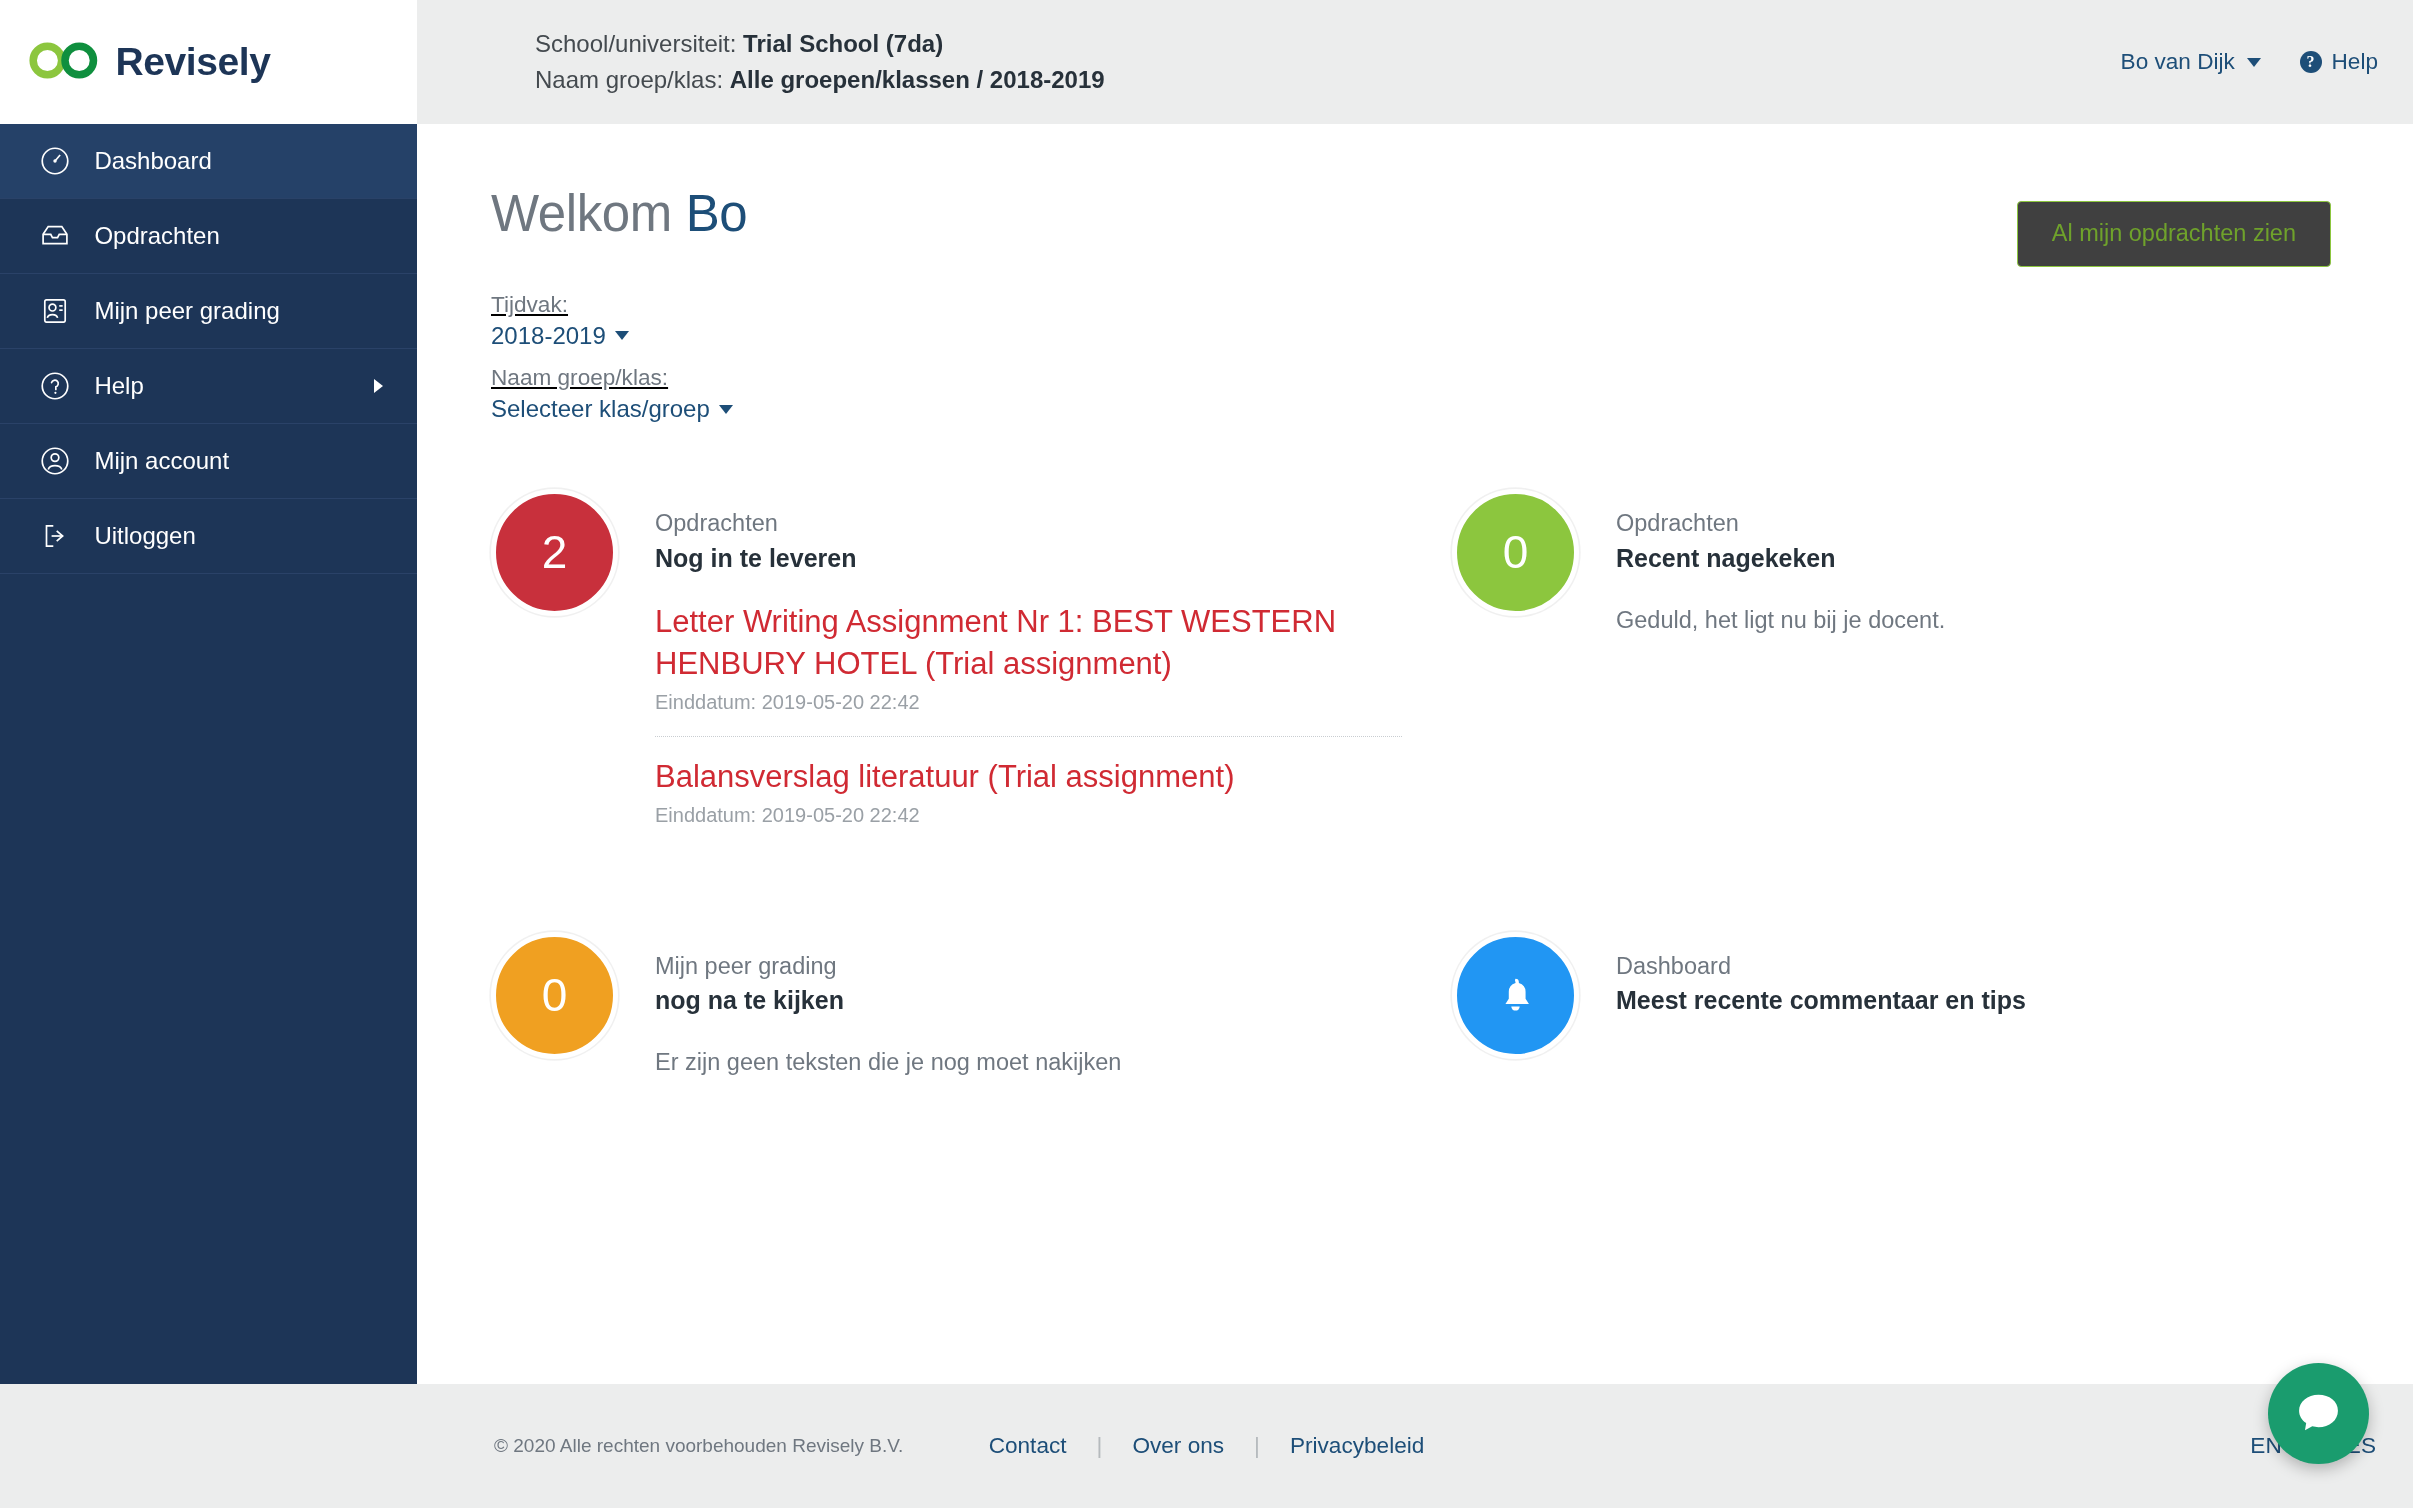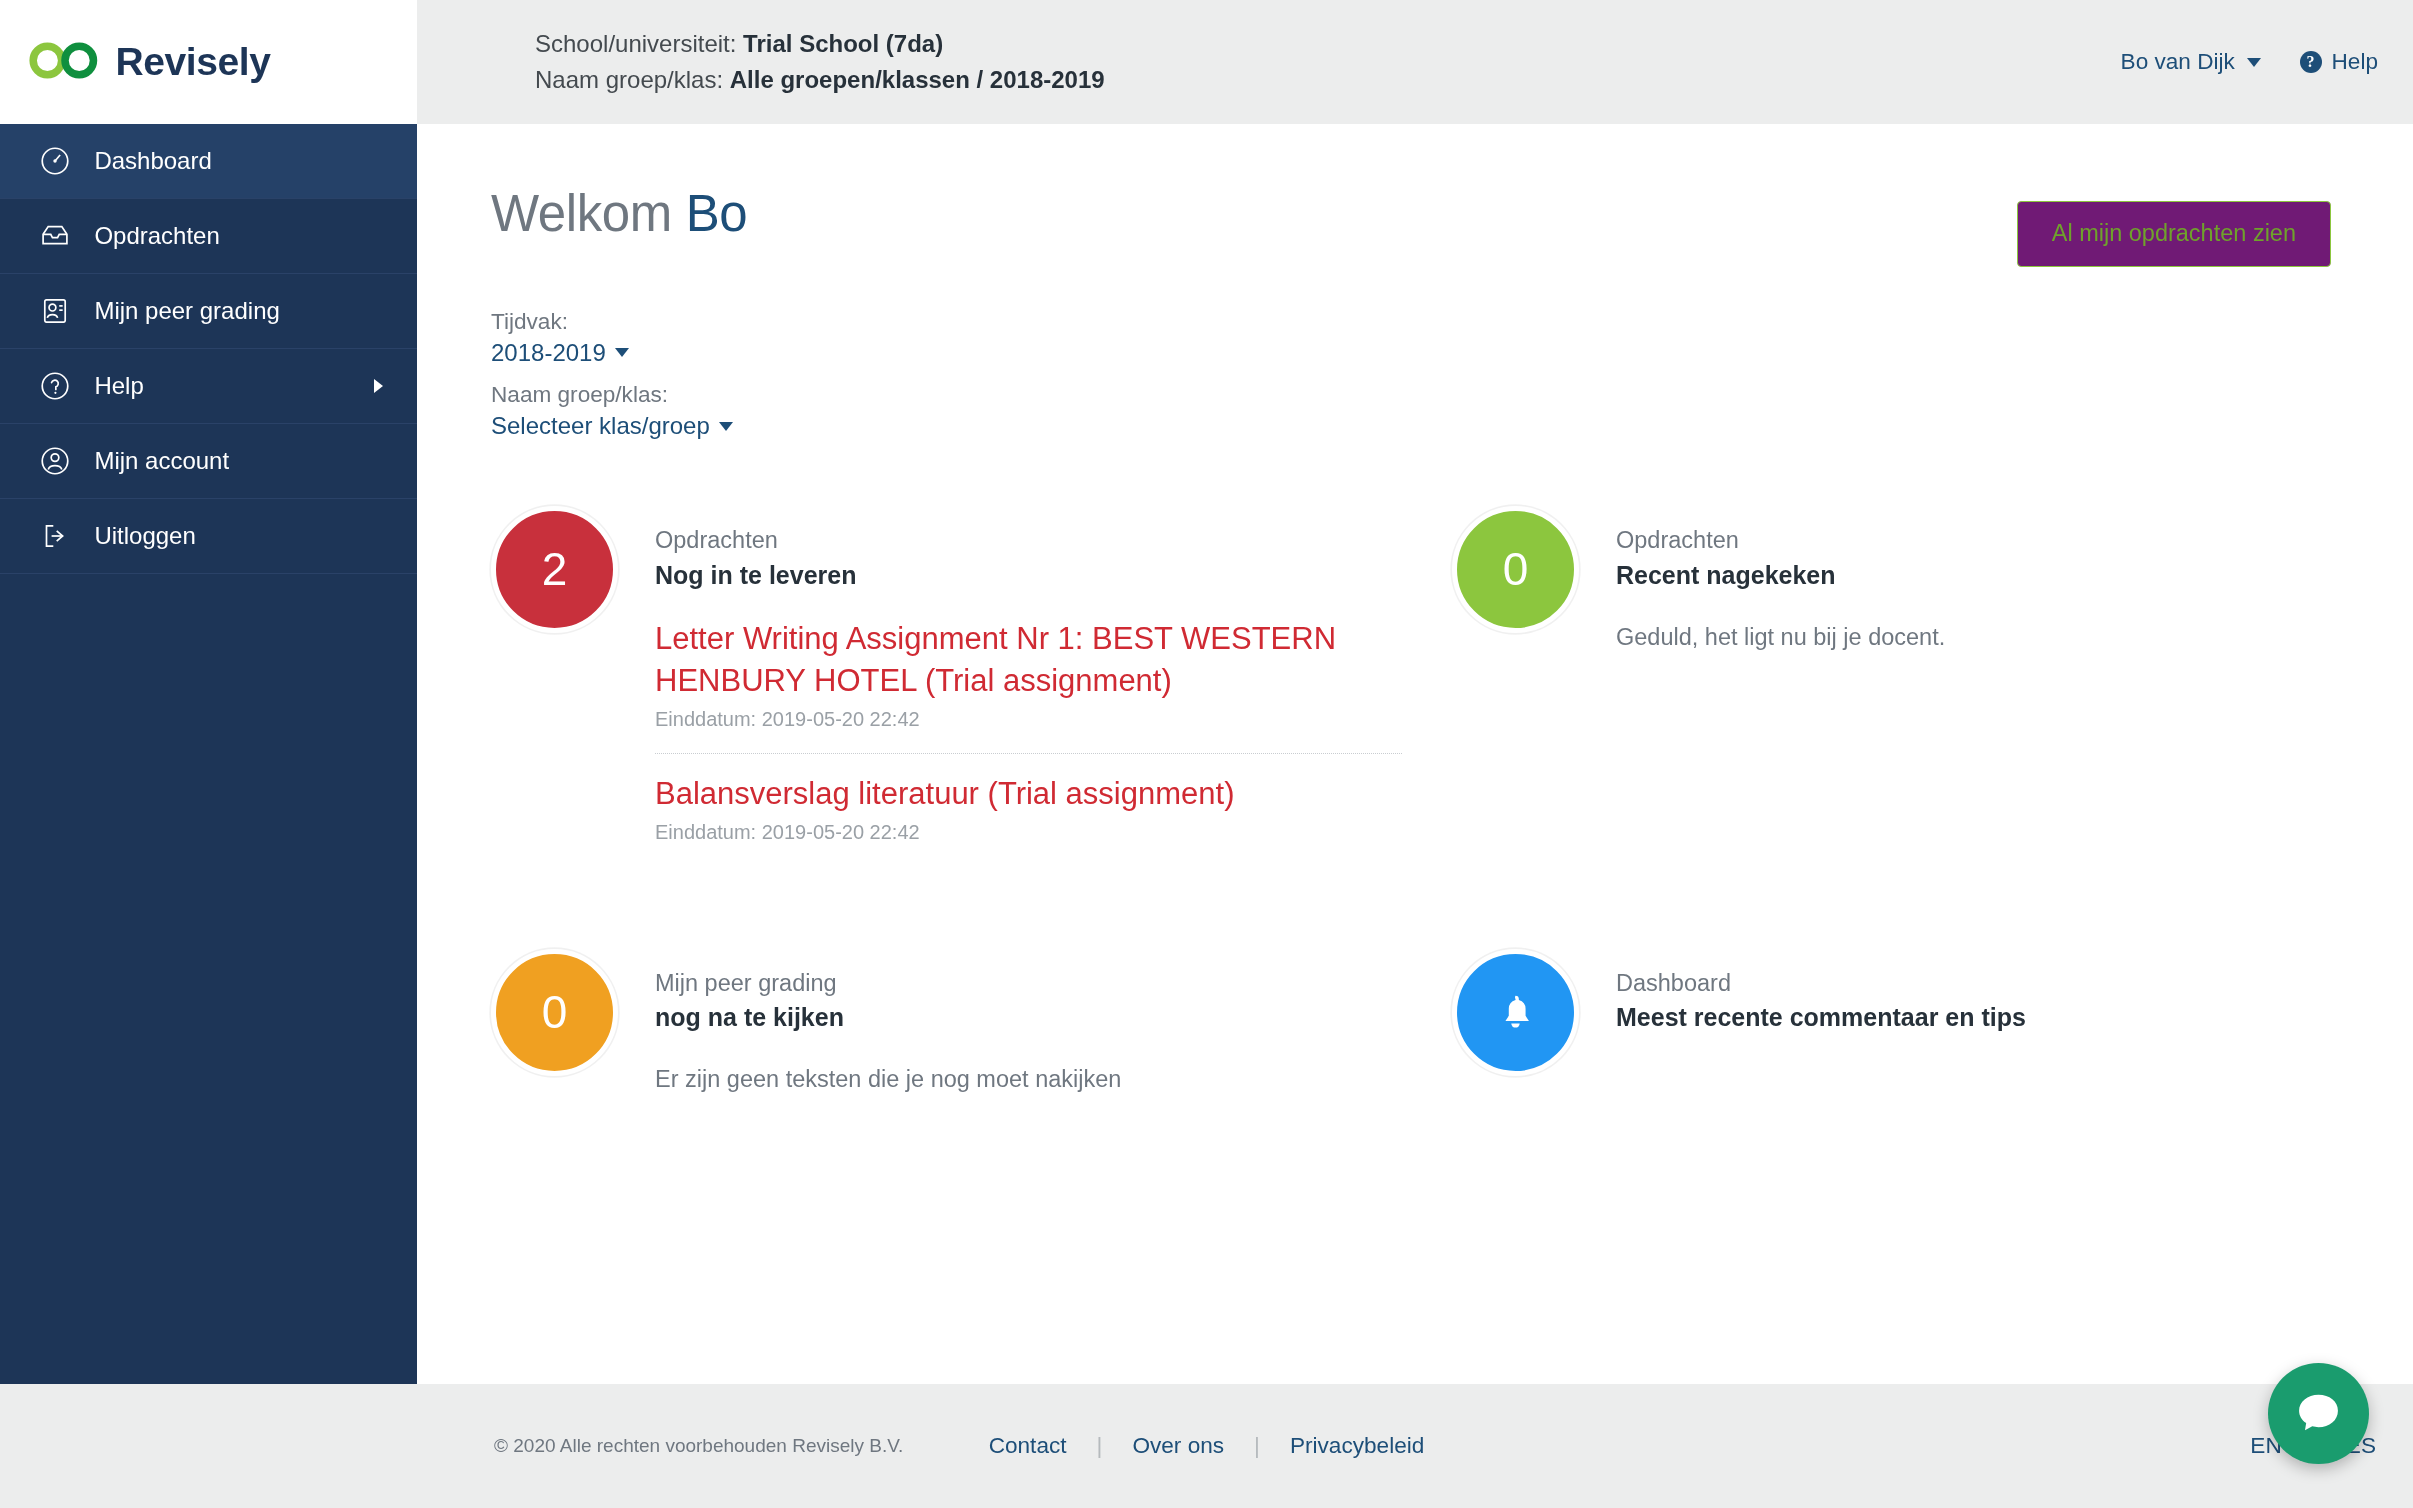--- a/index.html
+++ b/index.html
@@ -130,31 +130,31 @@
   .welcome {
     font-size: 51px;
     color: #6f7780;
     font-weight: normal;
     letter-spacing: -0.4px;
   }
   .welcome b { color: #1d4e78; font-weight: normal; }
   .btn-outline {
     border: 1.7px solid #8cc63e;
     color: #6fa22b;
-    background: #701a75;
+    background: #404040;
     font-size: 23.5px;
     padding: 18.4px 34px;
     border-radius: 4.2px;
     cursor: pointer;
     margin-top: 17px;
     margin-right: 32px;
     white-space: nowrap;
   }
 
-  .filters { margin-top: 38px; }
+  .filters { margin-top: 21px; text-decoration: underline; }
   .filter-label {
     font-size: 22.6px; color: #6f7780; line-height: 1.5;
   }
   .filter-value {
     font-size: 24px; color: #1d4e78;
     display: inline-flex; align-items: center; gap: 9px;
     cursor: pointer; margin-bottom: 11.7px;
   }
 
   

